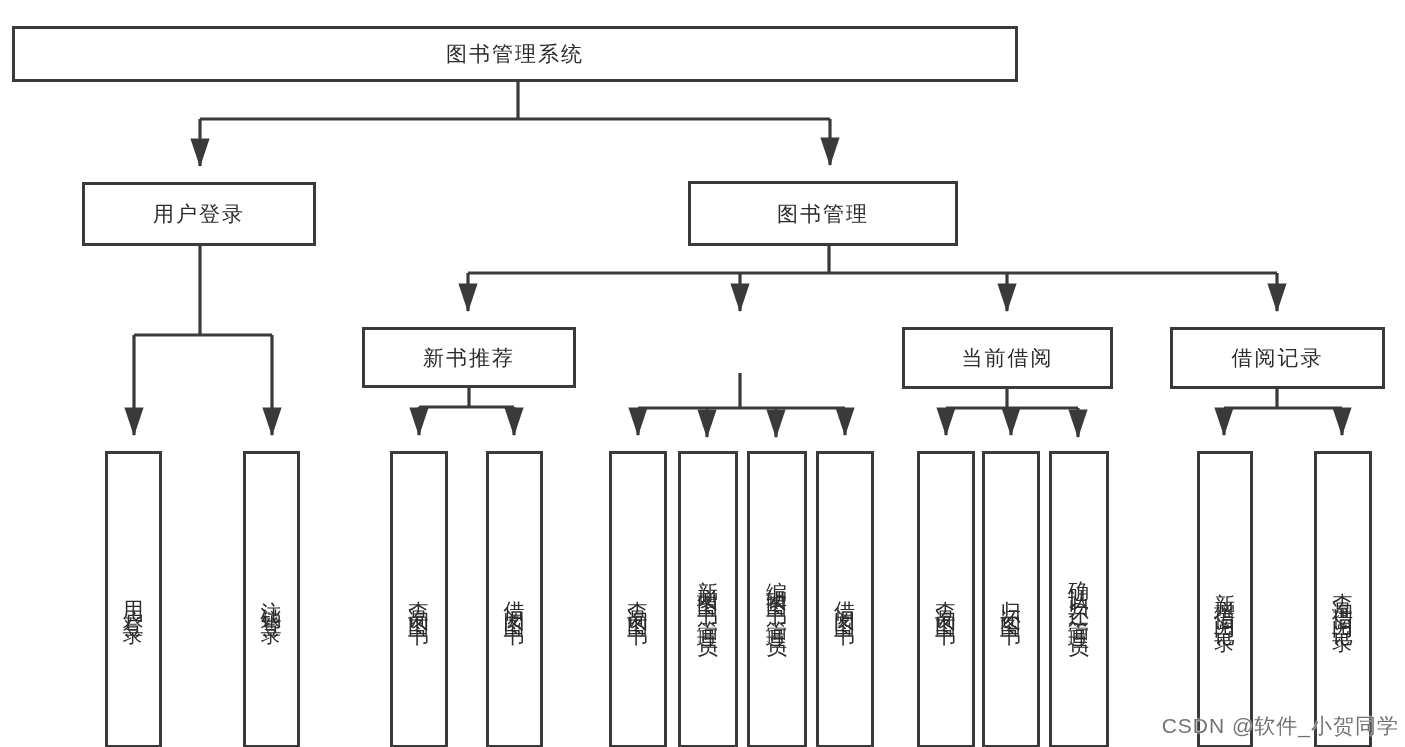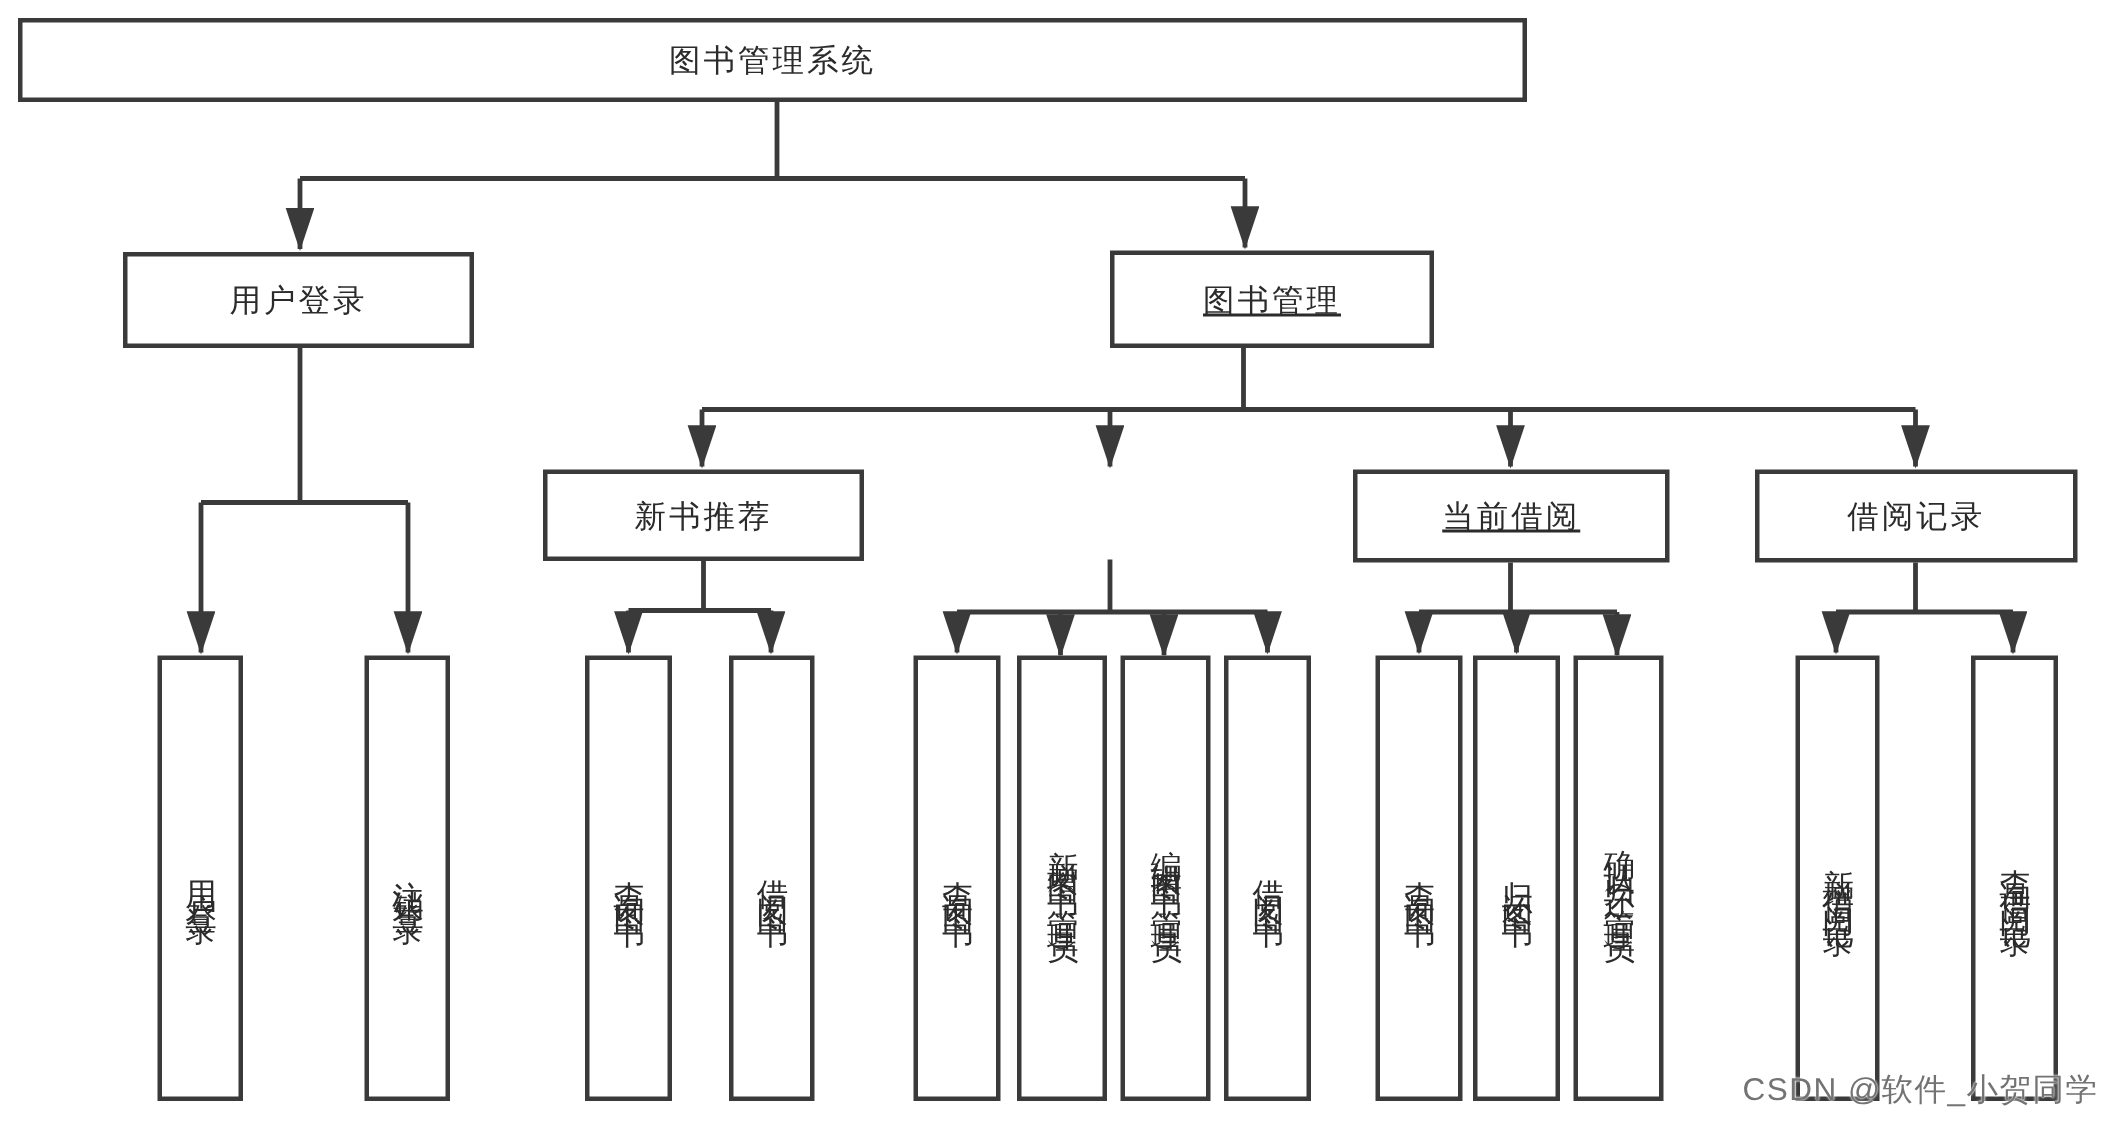--- a/index.html
+++ b/index.html
@@ -28,36 +28,37 @@
     background: #ffffff;
     border: 3px solid #3a3a3a;
     color: #2b2b2b;
     display: flex;
     align-items: center;
     justify-content: center;
     z-index: 2;
     font-size: 21px;
     letter-spacing: 2px;
     white-space: nowrap;
+    margin-top: 14px;
   }
   .vbox {
     writing-mode: vertical-rl;
     text-orientation: mixed;
     letter-spacing: 8px;
     font-size: 21px;
     white-space: normal;
     line-height: 1;
   }
   
   .n-root          { left: 12px;   top: 12px;  width: 1006px; height: 56px; }
   .n-user-login    { left: 82px;   top: 168px; width: 234px;  height: 64px; }
-  .n-book-mgmt     { left: 740px;  top: 167px; width: 216px;  height: 65px; text-decoration: underline; }
+  .n-book-mgmt     { left: 688px;  top: 167px; width: 270px;  height: 65px; }
   .n-new-rec       { left: 362px;  top: 313px; width: 214px;  height: 61px; }
   .n-book-borrow   { left: 635px;  top: 313px; width: 211px;  height: 61px; }
-  .n-cur-borrow    { left: 902px;  top: 313px; width: 211px;  height: 62px; text-decoration: underline; }
+  .n-cur-borrow    { left: 902px;  top: 313px; width: 211px;  height: 62px; }
   .n-borrow-rec    { left: 1170px; top: 313px; width: 215px;  height: 62px; }
   .leaf            { top: 437px; height: 297px; }
   .l-ul-login      { left: 105px;  width: 57px; }
   .l-ul-logout     { left: 243px;  width: 57px; }
   .l-nr-query      { left: 390px;  width: 58px; }
   .l-nr-borrow     { left: 486px;  width: 57px; }
   .l-bb-query      { left: 609px;  width: 58px; }
   .l-bb-add        { left: 678px;  width: 60px; }
   .l-bb-edit       { left: 747px;  width: 60px; }
   .l-bb-borrow     { left: 816px;  width: 58px; }

